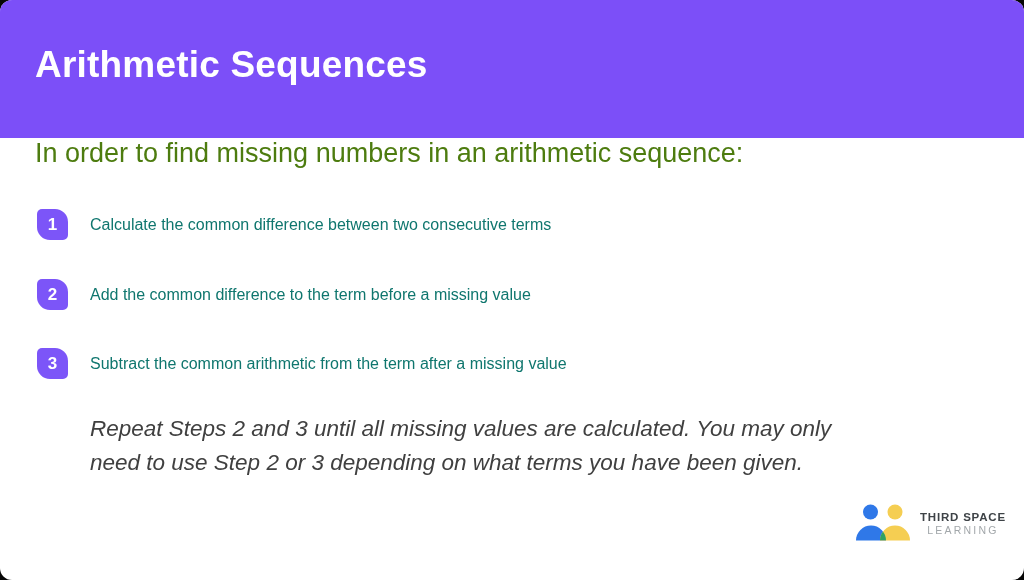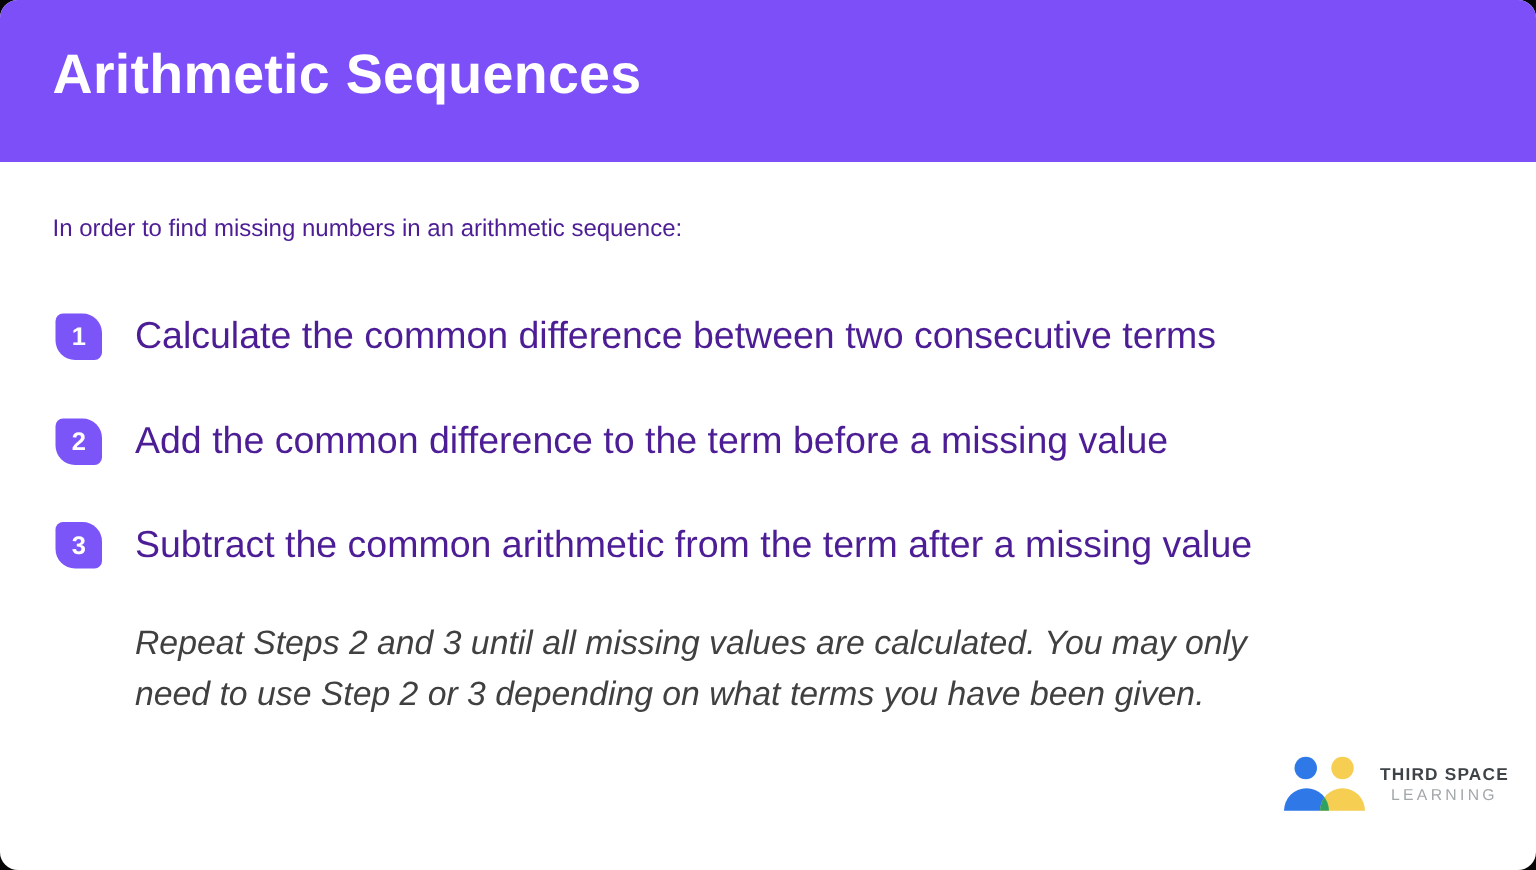--- a/index.html
+++ b/index.html
@@ -11,58 +11,58 @@
     overflow:hidden;
   }
   .card{
     position:absolute;inset:0;
     background:#ffffff;
     border-radius:12px;
     overflow:hidden;
   }
   .header{
     position:absolute;left:0;top:0;right:0;
-    height:108px;
+    height:138px;
     background:#7C4FF8;
     display:flex;align-items:center;
   }
   .header h1{
     margin:0 0 8px 35px;
     color:#ffffff;
     font-size:37px;
     font-weight:700;
     letter-spacing:0.2px;
   }
   .intro{
     position:absolute;left:35px;top:138px;
     margin:0;
-    font-size:16px;
+    font-size:27px;
     line-height:30px;
-    color:#4c1d95;
+    color:#4d7c0f;
   }
   .step{
     position:absolute;left:37px;
     display:flex;align-items:center;gap:22px;
     height:31px;
   }
   .step--1{top:209px}
   .step--2{top:279px}
   .step--3{top:348px}
   .badge{
     width:31px;height:31px;
     background:#7C55F8;
     border-radius:5px 13px 5px 13px;
     color:#ffffff;
     font-size:17px;font-weight:700;
     display:flex;align-items:center;justify-content:center;
     flex:0 0 auto;
   }
   .step-text{
-    font-size:25px;
-    color:#4c1d95;
+    font-size:16px;
+    color:#0f766e;
     white-space:nowrap;
   }
   .note{
     position:absolute;left:90px;top:412px;
     margin:0;
     font-size:22.5px;
     font-style:italic;
     line-height:34px;
     color:#404040;
   }

